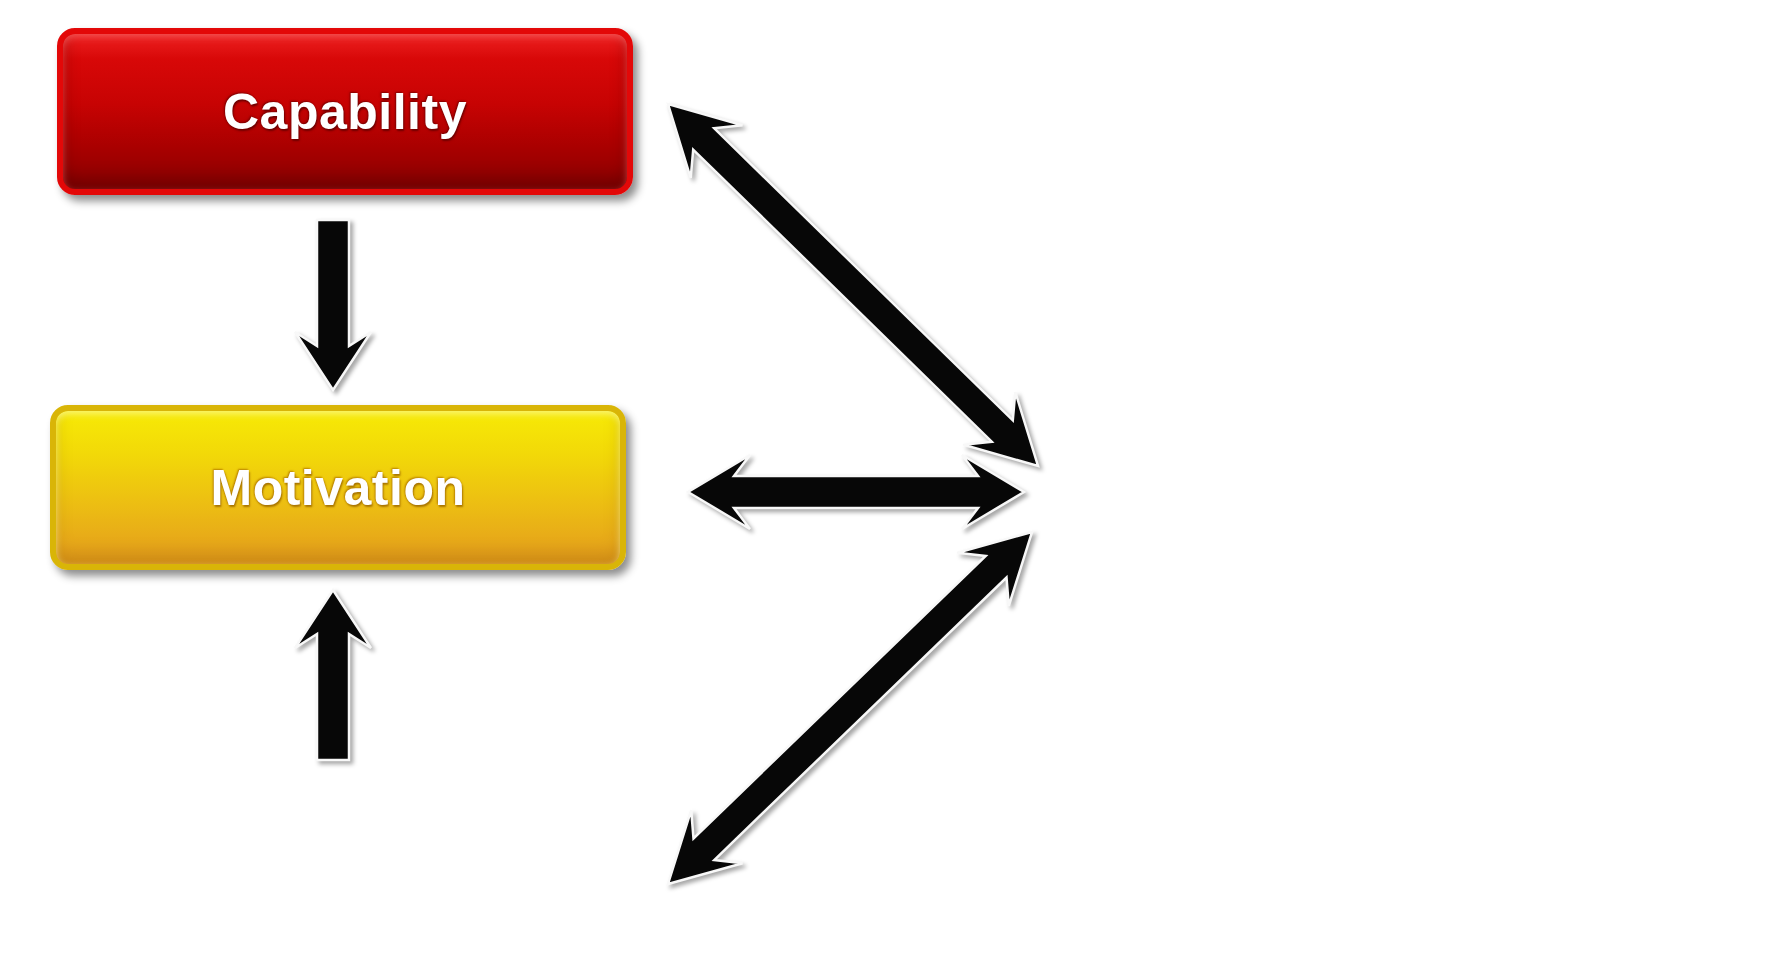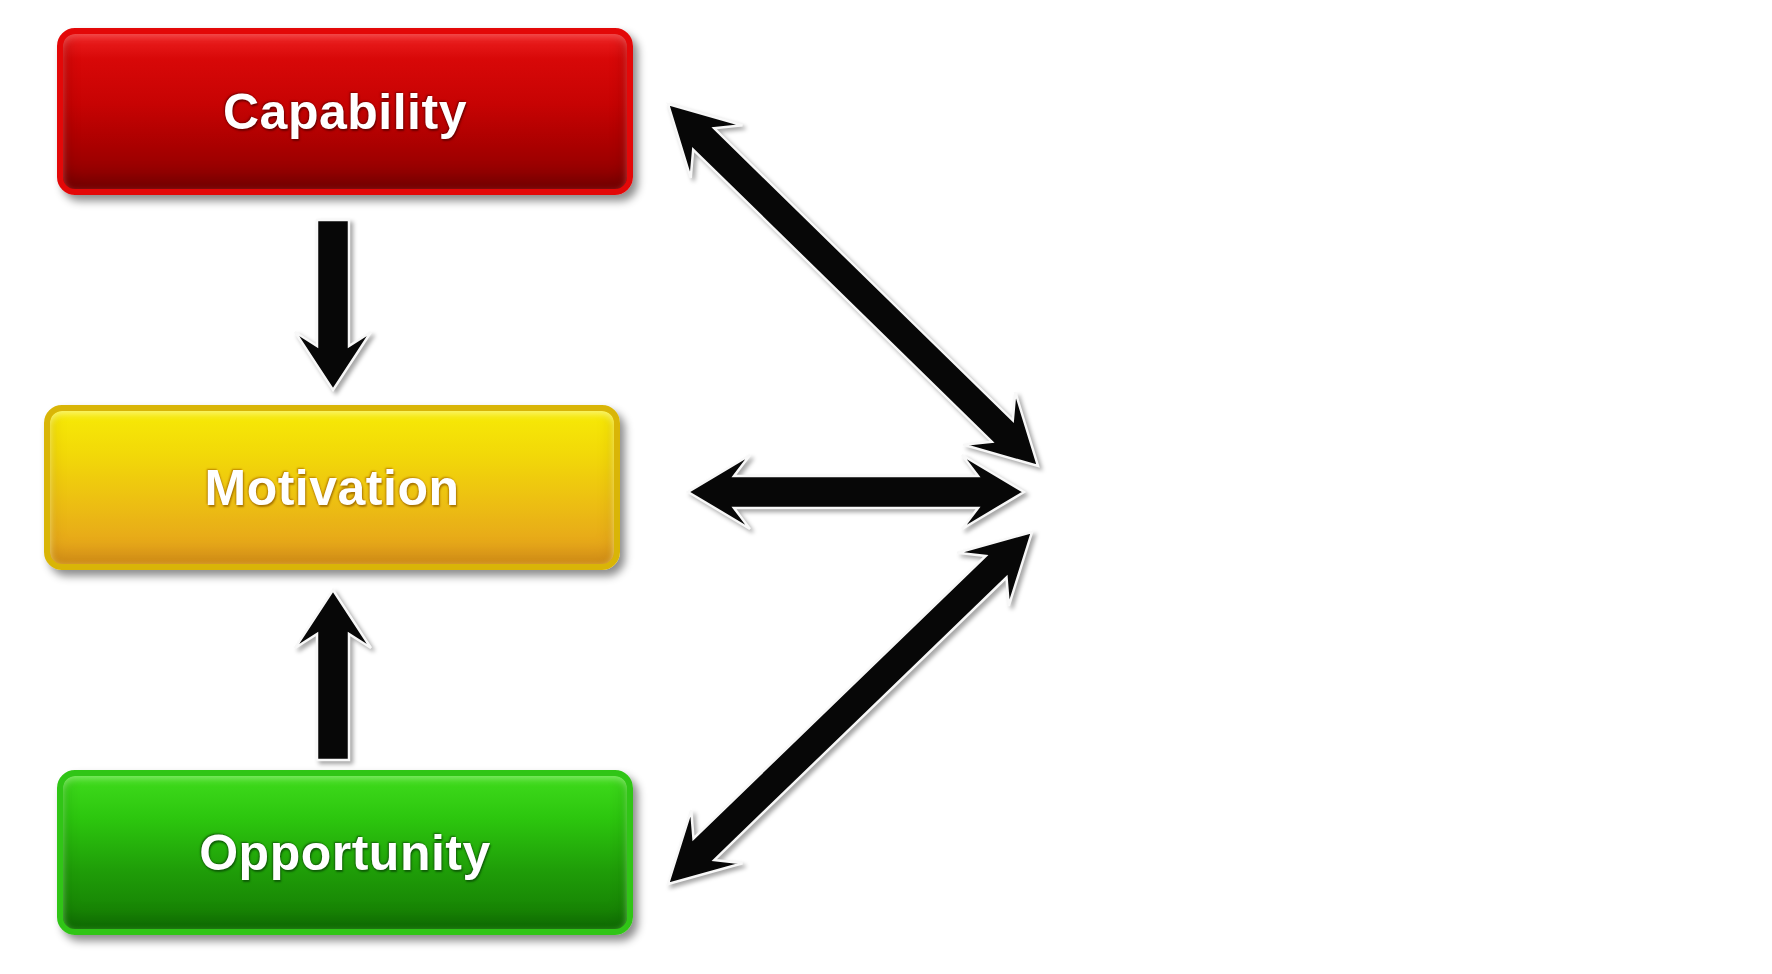--- a/index.html
+++ b/index.html
@@ -40,21 +40,21 @@
   .node-capability {
     left: 57px; top: 28px; width: 576px; height: 167px;
     background: linear-gradient(180deg, #ee2222 0%, #d80808 16%, #c70303 45%, #aa0000 72%, #8a0000 100%);
     border-color: #e30808;
     box-shadow: 5px 6px 9px rgba(0,0,0,0.45),
                 inset 0 3px 7px rgba(255,120,120,0.55),
                 inset 0 -10px 16px rgba(60,0,0,0.35);
     text-shadow: 1px 2px 2px #6d0000, -1px -1px 2px #7e0000;
   }
   .node-motivation {
-    left: 44px; top: 405px; width: 576px; height: 165px;
+    left: 50px; top: 405px; width: 576px; height: 165px;
     background: linear-gradient(180deg, #f7ea06 0%, #f2d908 28%, #ecbd13 62%, #e49c1d 100%);
     border-color: #d9b507;
     box-shadow: 5px 6px 9px rgba(0,0,0,0.45),
                 inset 0 3px 7px rgba(255,255,180,0.65),
                 inset 0 -10px 16px rgba(130,80,0,0.25);
     text-shadow: 1px 2px 2px #a87400, -1px -1px 2px #b98200;
   }
   .node-opportunity {
     left: 57px; top: 770px; width: 576px; height: 165px;
     background: linear-gradient(180deg, #3fdb1c 0%, #2cc60e 28%, #1f9d08 62%, #147a03 100%);
@@ -93,18 +93,15 @@
   </svg>
 
   <div class="node node-capability">
     <span>Capability</span>
   </div>
 
   <div class="node node-motivation">
     <span>Motivation</span>
   </div>
 
-  <div class="node node-opportunity">
-    <span>Opportunity</span>
-  </div>
 
 
 </div>
 
 </body></html>

